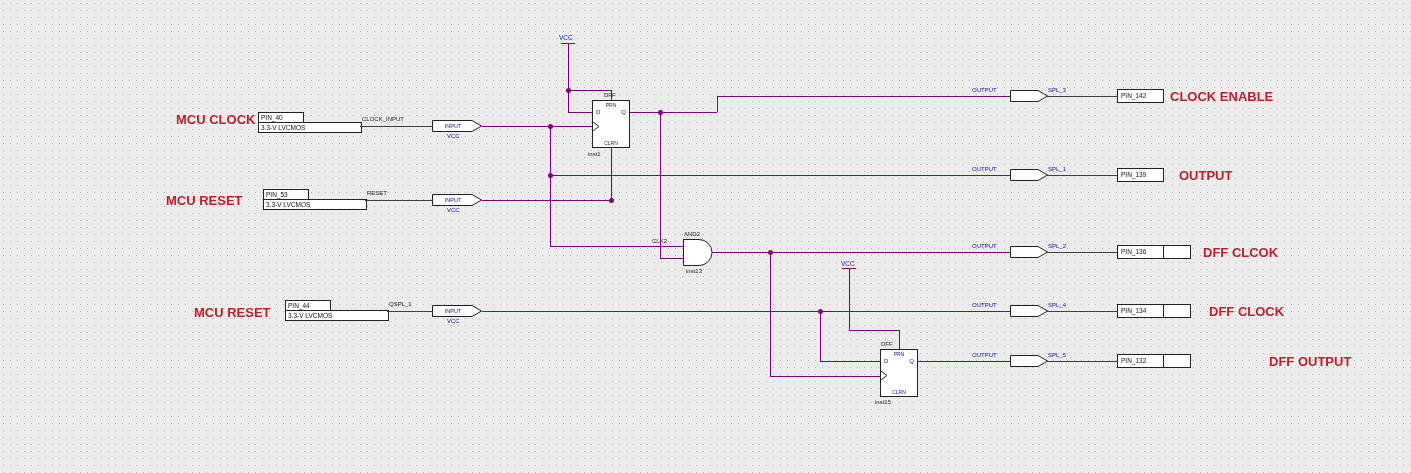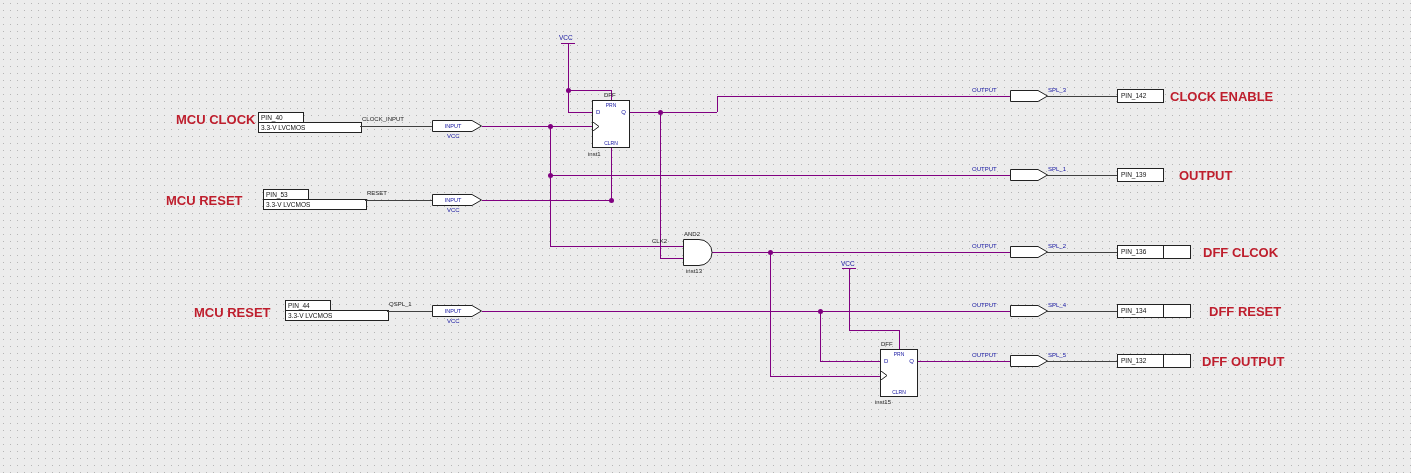--- a/index.html
+++ b/index.html
@@ -201,29 +201,29 @@
     <svg width="38" height="12">
         <polygon points="0.5,0.5 28,0.5 37.5,6 28,11.5 0.5,11.5" fill="#ffffff" stroke="#222222"></polygon>
       </svg>
   </div>
   <div class="tinylabel" style="left:1048px;top:302px">SPL_4</div>
   <div class="conn" style="left:1046px;top:311px;width:71px"></div>
   <div class="rpin" style="left:1117px;top:304px">
     <div class="num">PIN_134</div>
     <div class="ext"></div>
   </div>
-  <div class="comment" style="left:1209px;top:304px">DFF RESET</div>
+  <div class="comment" style="left:1209px;top:304px">DFF CLOCK</div>
 
   <div class="tinylabel" style="left:972px;top:352px">OUTPUT</div>
   <div class="port" style="left:1010px;top:355px;width:38px">
     <svg width="38" height="12">
         <polygon points="0.5,0.5 28,0.5 37.5,6 28,11.5 0.5,11.5" fill="#ffffff" stroke="#222222"></polygon>
       </svg>
   </div>
   <div class="tinylabel" style="left:1048px;top:352px">SPL_5</div>
   <div class="conn" style="left:1046px;top:361px;width:71px"></div>
   <div class="rpin" style="left:1117px;top:354px">
     <div class="num">PIN_132</div>
     <div class="ext"></div>
   </div>
-  <div class="comment" style="left:1202px;top:354px">DFF OUTPUT</div>
+  <div class="comment" style="left:1269px;top:354px">DFF OUTPUT</div>
 
 </div>
 
 </body></html>

